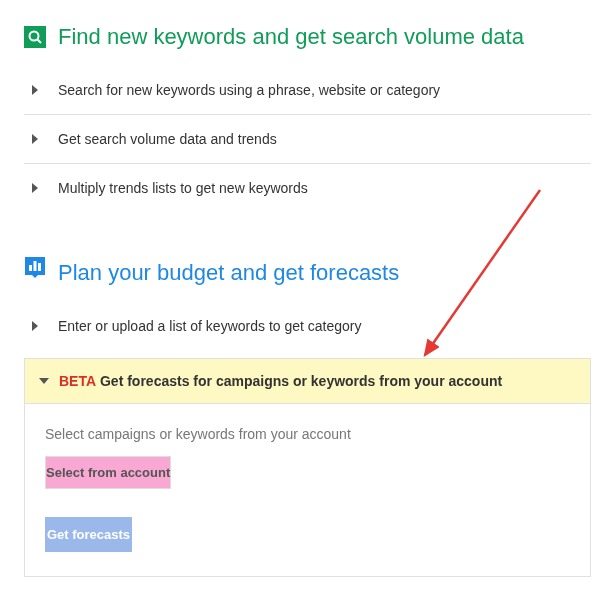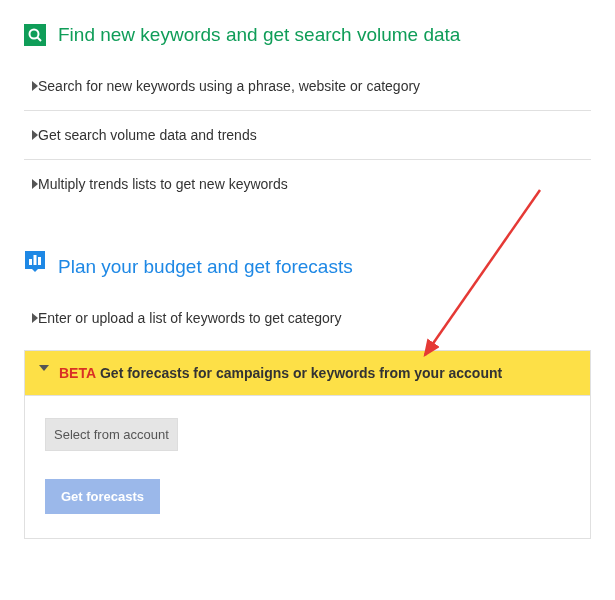--- a/index.html
+++ b/index.html
@@ -22,29 +22,29 @@
     }
     .section-icon {
       width: 22px;
       height: 22px;
       display: flex;
       align-items: center;
       justify-content: center;
       flex-shrink: 0;
     }
     .section-title {
-      font-size: 19px;
+      font-size: 22px;
       font-weight: 400;
     }
     .section-title.green { color: #0f9d58; }
     .section-title.blue { color: #1e88e5; margin-top: 12px; }
     .expand-row {
       display: flex;
       align-items: center;
-      gap: 0;
+      gap: 20px;
       padding: 16px 8px;
       border-bottom: 1px solid #e0e0e0;
       cursor: pointer;
       font-size: 14px;
       color: #333;
     }
     .expand-row.no-border { border-bottom: none; }
     .arrow-right {
       width: 0; height: 0;
       border-top: 5px solid transparent;
@@ -57,23 +57,24 @@
       border-left: 5px solid transparent;
       border-right: 5px solid transparent;
       border-top: 6px solid #555;
       flex-shrink: 0;
     }
     .expanded-panel {
       border: 1px solid #e0e0e0;
       margin-top: 8px;
     }
     .expanded-header {
-      background: #fde047;
+      background: #fef9c3;
       padding: 14px 14px;
       display: flex;
+      align-items: center;
       gap: 10px;
       font-size: 14px;
       border-bottom: 1px solid #e0e0e0;
     }
     .beta-label {
       color: #d93025;
       font-weight: 700;
     }
     .expanded-title {
       font-weight: 700;
@@ -81,36 +82,36 @@
     }
     .expanded-body {
       padding: 22px 20px 24px 20px;
     }
     .body-label {
       color: #777;
       font-size: 14px;
       margin-bottom: 14px;
     }
     .select-btn {
-      background: #e5e5e5;
+      background: #f9a8d4;
       border: 1px solid #ddd;
       color: #555;
       font-size: 13px;
-      font-weight: 400;
-      padding: 8px 8px;
+      font-weight: 700;
+      padding: 8px 0;
       cursor: pointer;
       margin-bottom: 28px;
     }
     .forecast-btn {
       background: #9bb8ea;
       border: none;
       color: #fff;
       font-size: 13px;
       font-weight: 700;
-      padding: 10px 16px;
+      padding: 10px 2px;
       cursor: pointer;
     }
     .annotation-arrow {
       position: absolute;
       pointer-events: none;
     }
   </style>
 </head>
 <body>
 
@@ -158,20 +159,21 @@
 
 <div class="expanded-panel">
   <div class="expanded-header">
     <span class="arrow-down"></span>
     <span>
       <span class="beta-label">BETA</span>
       <span class="expanded-title">Get forecasts for campaigns or keywords from your account</span>
     </span>
   </div>
   <div class="expanded-body">
+    <div class="body-label">Select campaigns or keywords from your account</div>
     <button class="select-btn">Select from account</button>
     <div>
       <button class="forecast-btn">Get forecasts</button>
     </div>
   </div>
 </div>
 
 <svg class="annotation-arrow" style="left:410px; top:180px;" width="140" height="200">
   <defs>
     <marker id="ah" markerWidth="10" markerHeight="10" refX="6" refY="3" orient="auto">

